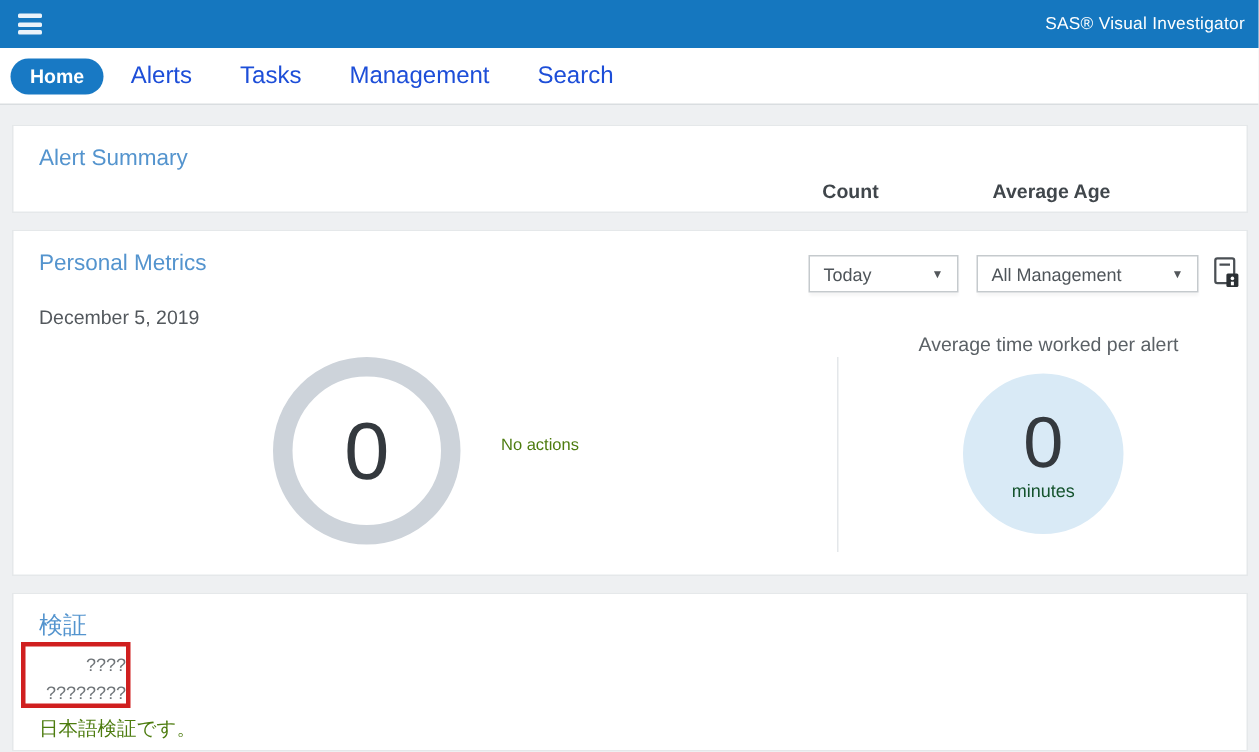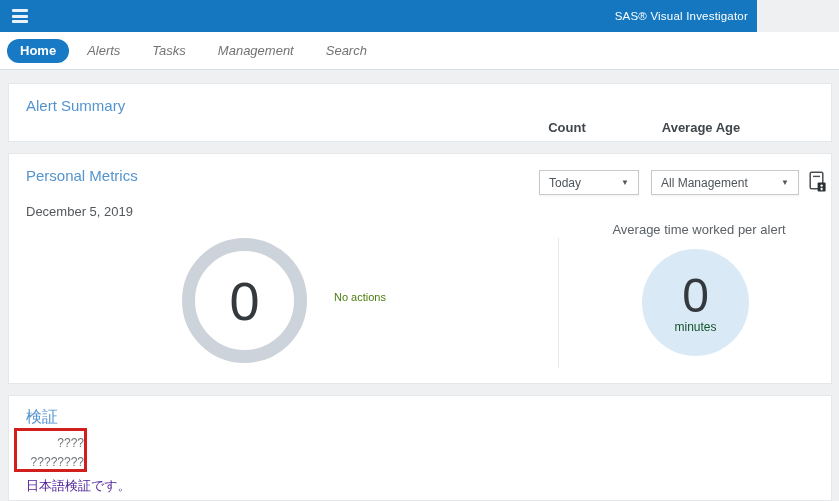--- a/index.html
+++ b/index.html
@@ -8,21 +8,21 @@
     font-family: "Liberation Sans", "DejaVu Sans", sans-serif;
     background:#eef0f2;
     overflow:hidden;
     position:relative;
     color:#53585d;
   }
   .screen { position:absolute; inset:0; width:839px; height:501px; }
 
   
   .topbar {
-    position:absolute; left:0; top:0; width:757px; height:32px;
+    position:absolute; left:0; top:0; width:839px; height:32px;
     background:#1577bf;
   }
   .hamburger {
     position:absolute; left:12px; top:9px; width:16px; height:14px;
     cursor:pointer; display:flex; flex-direction:column; justify-content:space-between;
   }
   .hamburger span { display:block; width:16px; height:3px; background:#e9f2fa; border-radius:1px; }
   .topbar-title {
     position:absolute; right:9px; top:0; height:32px; line-height:32px;
     color:#ffffff; font-size:11.5px; letter-spacing:.2px;
@@ -33,21 +33,21 @@
     position:absolute; left:0; top:32px; width:839px; height:38px;
     background:#ffffff; border-bottom:1px solid #d9dde0;
     display:flex; align-items:center; padding-left:7px;
   }
   .nav-pill {
     background:#1879c4; color:#fff; font-size:13px;
     height:24px; line-height:24px; padding:0 13px; border-radius:13px;
     margin-right:13px; cursor:pointer;font-weight:bold;
   }
   .nav-item {
-    color:#737373; font-size:13px; margin-right:22px; padding:0 5px; cursor:pointer;font-style:italic;
+    color:#1d4ed8; font-size:16px; margin-right:22px; padding:0 5px; cursor:pointer;
   }
 
   
   .card {
     position:absolute; left:8px; width:824px;
     background:#ffffff; border:1px solid #e5e8ea;text-align:right;
   }
   .card h2 {
     font-size:15px; font-weight:400; color:#5494ce;
   }
@@ -107,21 +107,21 @@
   .avg-unit  { font-size:12px; color:#14532d; margin-top:0; }
 
   
   .card-validation { top:395px; height:106px; }
   .card-validation h2 { position:absolute; left:17px; top:11px; font-size:16px; }
   .red-box {
     position:absolute; left:5px; top:32px; width:73px; height:44px;
     border:3px solid #d01f1f; padding:3px 0 0 11px;
     font-size:12px; color:#6f7478; line-height:19px; white-space:nowrap;
   }
-  .v-note { position:absolute; left:17px; top:81px; font-size:13px; color:#4c1d95; }
+  .v-note { position:absolute; left:17px; top:81px; font-size:13px; color:#4d7c0f; }
 </style>
 </head>
 <body>
 
 <div class="screen">
 
   <header class="topbar">
     <div class="hamburger">
       <span></span>
         <span></span>

